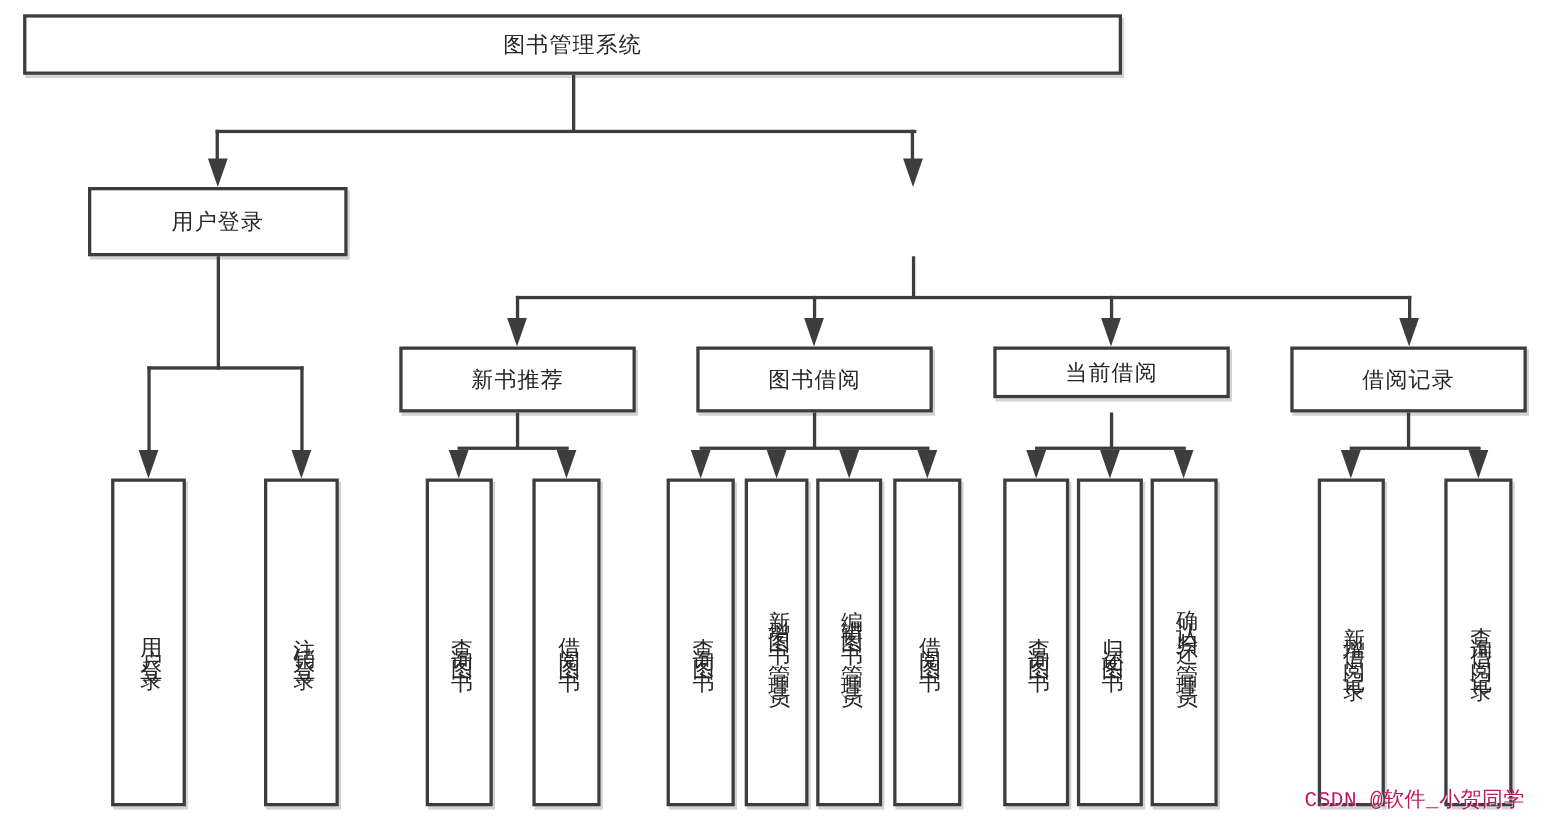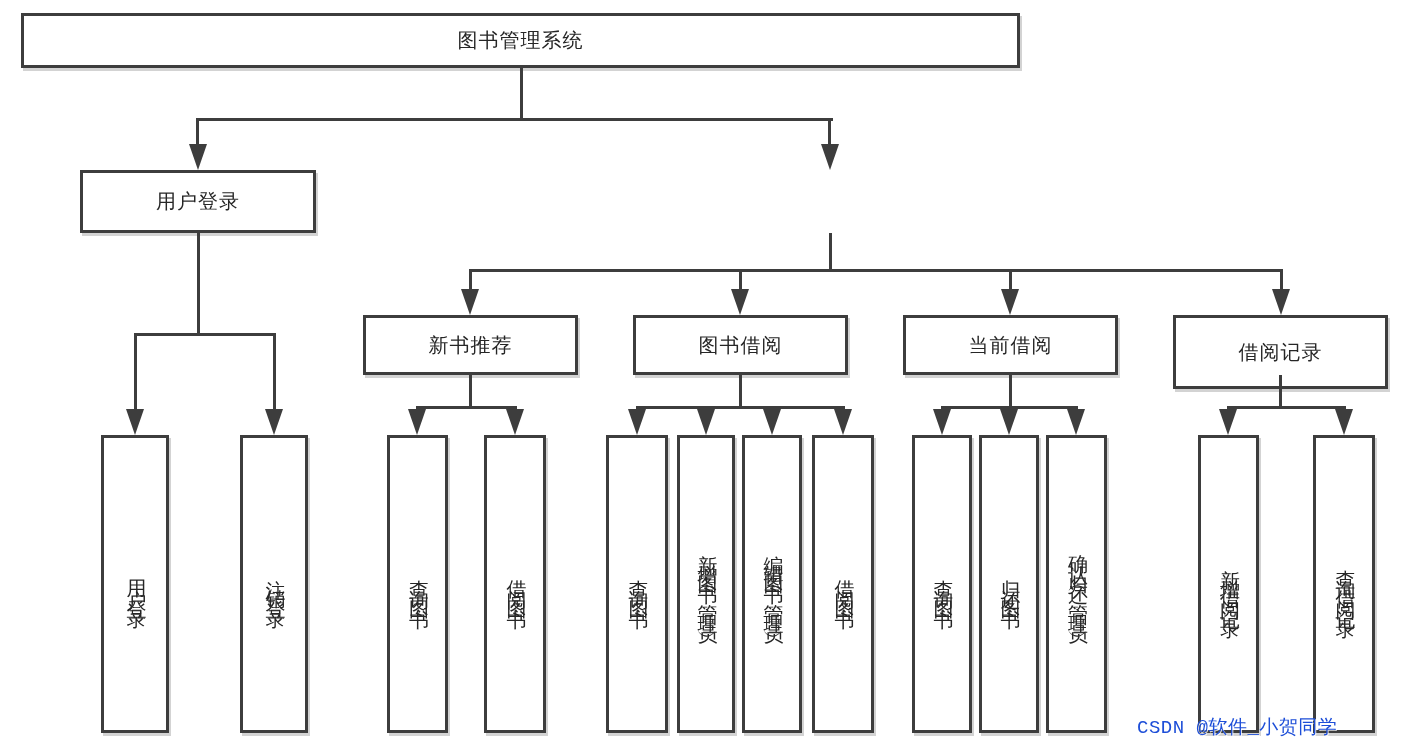--- a/index.html
+++ b/index.html
@@ -41,24 +41,24 @@
   .vline{width:3px;}
   .arrow{
     position:absolute;
     width:0;height:0;
     border-left:9px solid transparent;
     border-right:9px solid transparent;
     border-top:26px solid var(--line);
   }
   .watermark{
     position:absolute;
-    left:1137px;top:714px;
+    left:1186px;top:714px;
     font-size:19px;
     letter-spacing:.5px;
-    color:#1d4ed8;
+    color:#be185d;
     text-shadow:1px 1px 0 rgba(255,255,255,.8);
     white-space:nowrap;
   }
 </style>
 </head>
 <body>
 
 <div class="stage">
 
   <div class="box hbox" style="left:21px;top:13px;width:999px;height:55px">图书管理系统</div>
@@ -85,22 +85,22 @@
   <div class="vline" style="left:739px;top:269px;height:22px"></div>
   <div class="vline" style="left:1009px;top:269px;height:22px"></div>
   <div class="vline" style="left:1280px;top:269px;height:22px"></div>
   <div class="arrow" style="left:461px;top:289px"></div>
   <div class="arrow" style="left:731px;top:289px"></div>
   <div class="arrow" style="left:1001px;top:289px"></div>
   <div class="arrow" style="left:1272px;top:289px"></div>
 
   <div class="box hbox" style="left:363px;top:315px;width:215px;height:60px">新书推荐</div>
   <div class="box hbox" style="left:633px;top:315px;width:215px;height:60px">图书借阅</div>
-  <div class="box hbox" style="left:903px;top:315px;width:215px;height:60px">当前借阅</div>
-  <div class="box hbox" style="left:1173px;top:315px;width:215px;height:74px">借阅记录</div>
+  <div class="box hbox" style="left:903px;top:315px;width:215px;height:47px">当前借阅</div>
+  <div class="box hbox" style="left:1173px;top:315px;width:215px;height:60px">借阅记录</div>
 
   <div class="vline" style="left:469px;top:375px;height:33px"></div>
   <div class="hline" style="left:416px;top:406px;width:101px"></div>
   <div class="arrow" style="left:408px;top:409px"></div>
   <div class="arrow" style="left:506px;top:409px"></div>
 
   <div class="vline" style="left:739px;top:375px;height:33px"></div>
   <div class="hline" style="left:636px;top:406px;width:209px"></div>
   <div class="arrow" style="left:628px;top:409px"></div>
   <div class="arrow" style="left:697px;top:409px"></div>

